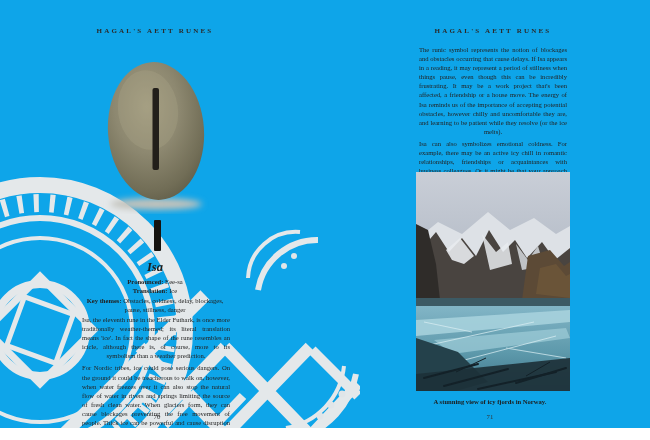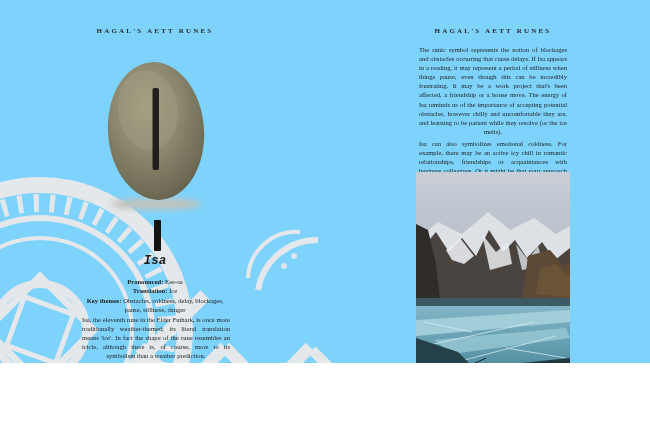--- a/index.html
+++ b/index.html
@@ -1,37 +1,37 @@
 <!DOCTYPE html>
 <html><head>
 <meta charset="utf-8">
 <style>
   html,body{margin:0;padding:0;}
   body{
     width:650px;height:440px;background:#ffffff;overflow:hidden;
     font-family:"Liberation Serif","DejaVu Serif",serif;color:#1f1f1f;
   }
-  .spread{position:relative;width:650px;height:363px;background:#7dd3fc;overflow:hidden;}
+  .spread{position:relative;width:650px;height:428px;background:#0ea5e9;overflow:hidden;}
   .page{position:absolute;top:0;height:440px;}
   .page.left{left:0;width:325px;}
   .page.right{left:325px;width:325px;}
 
   .runehead{
     position:absolute;width:220px;text-align:center;
     font-size:7px;font-weight:bold;letter-spacing:2.2px;color:#2b2b2b;
   }
   .watermark{position:absolute;left:0;top:170px;z-index:0;}
   .content{position:relative;z-index:1;}
 
   
   .stone-photo{position:absolute;left:100px;top:58px;width:112px;height:156px;}
   .glyph-bar{position:absolute;left:154px;top:220px;width:7px;height:31px;background:#151310;border-radius:1px;}
   .rune-title{
-    position:absolute;left:55px;top:254px;width:200px;text-align:center;
-    font-size:12.5px;font-style:italic;font-weight:bold;color:#1b1b1b;font-family:Liberation Mono, monospace;
+    position:absolute;left:55px;top:260px;width:200px;text-align:center;
+    font-size:12.5px;font-style:italic;font-weight:bold;color:#1b1b1b;
   }
   .rune-meta{
     position:absolute;left:80px;top:277px;width:150px;text-align:center;
     font-size:6.6px;line-height:9.4px;color:#222;
   }
   .rune-meta b{font-weight:bold;}
   .bodycol{position:absolute;font-size:6.6px;line-height:9.1px;color:#232323;text-align:justify;}
   .bodycol p{margin:0 0 3px 0;text-align:justify;text-align-last:center;}
   .left .bodycol{left:82px;top:315px;width:148px;}
   .pagenum{position:absolute;width:60px;text-align:center;font-size:6.8px;color:#333;top:413px;}

